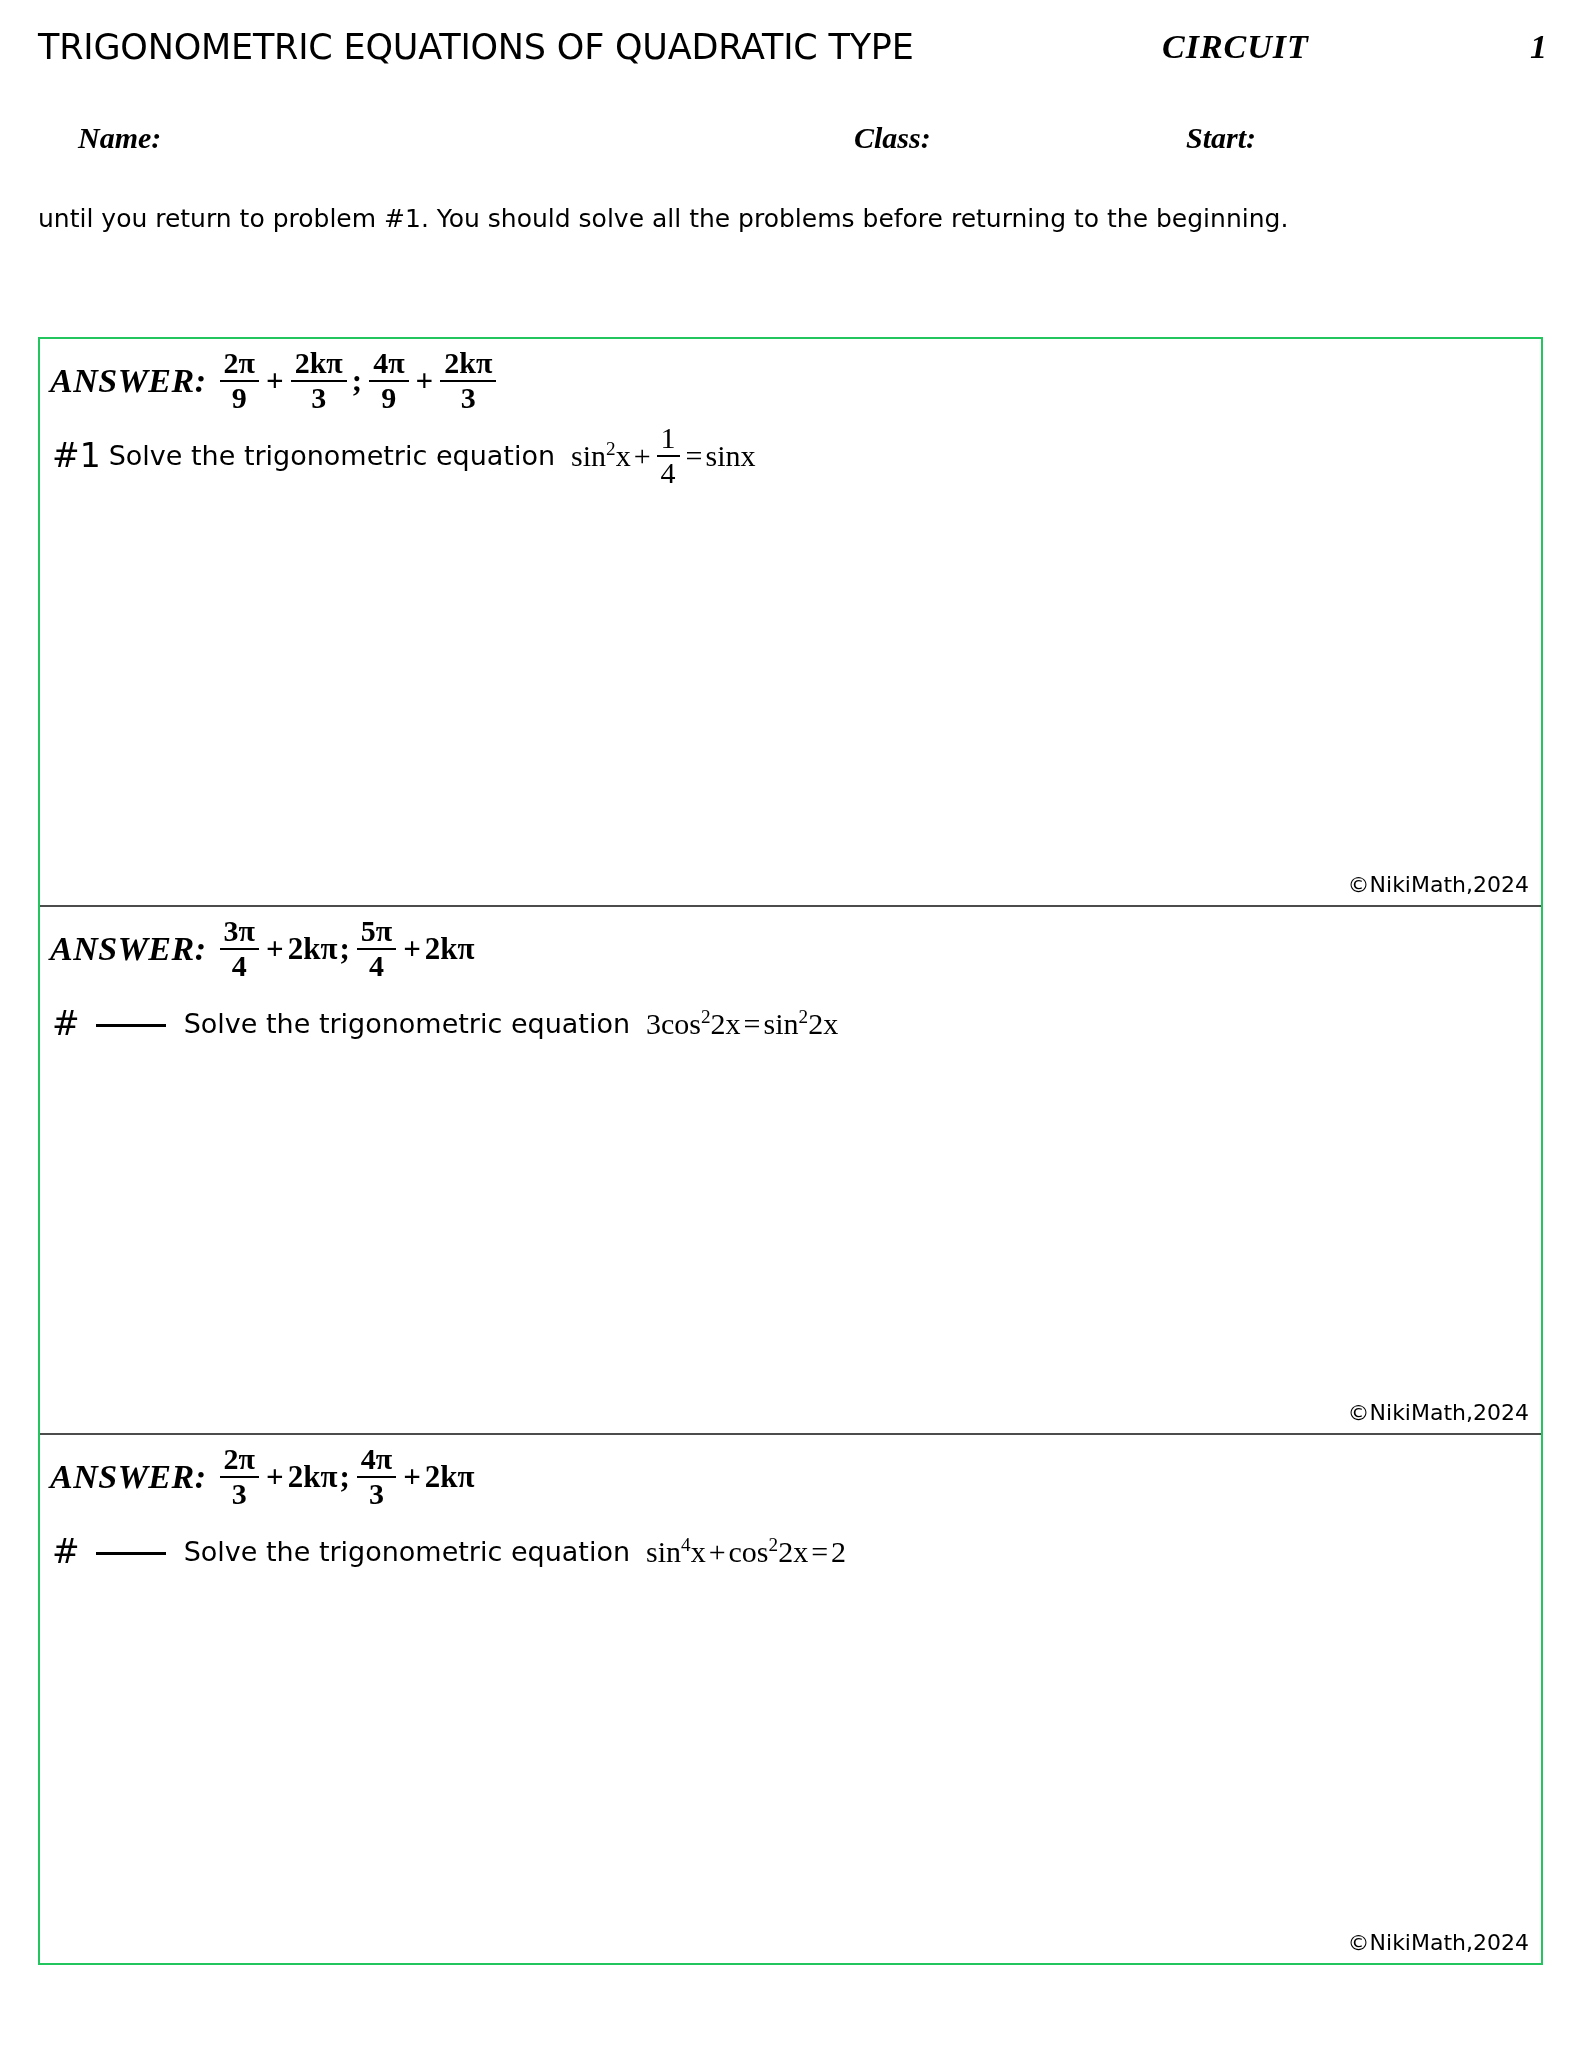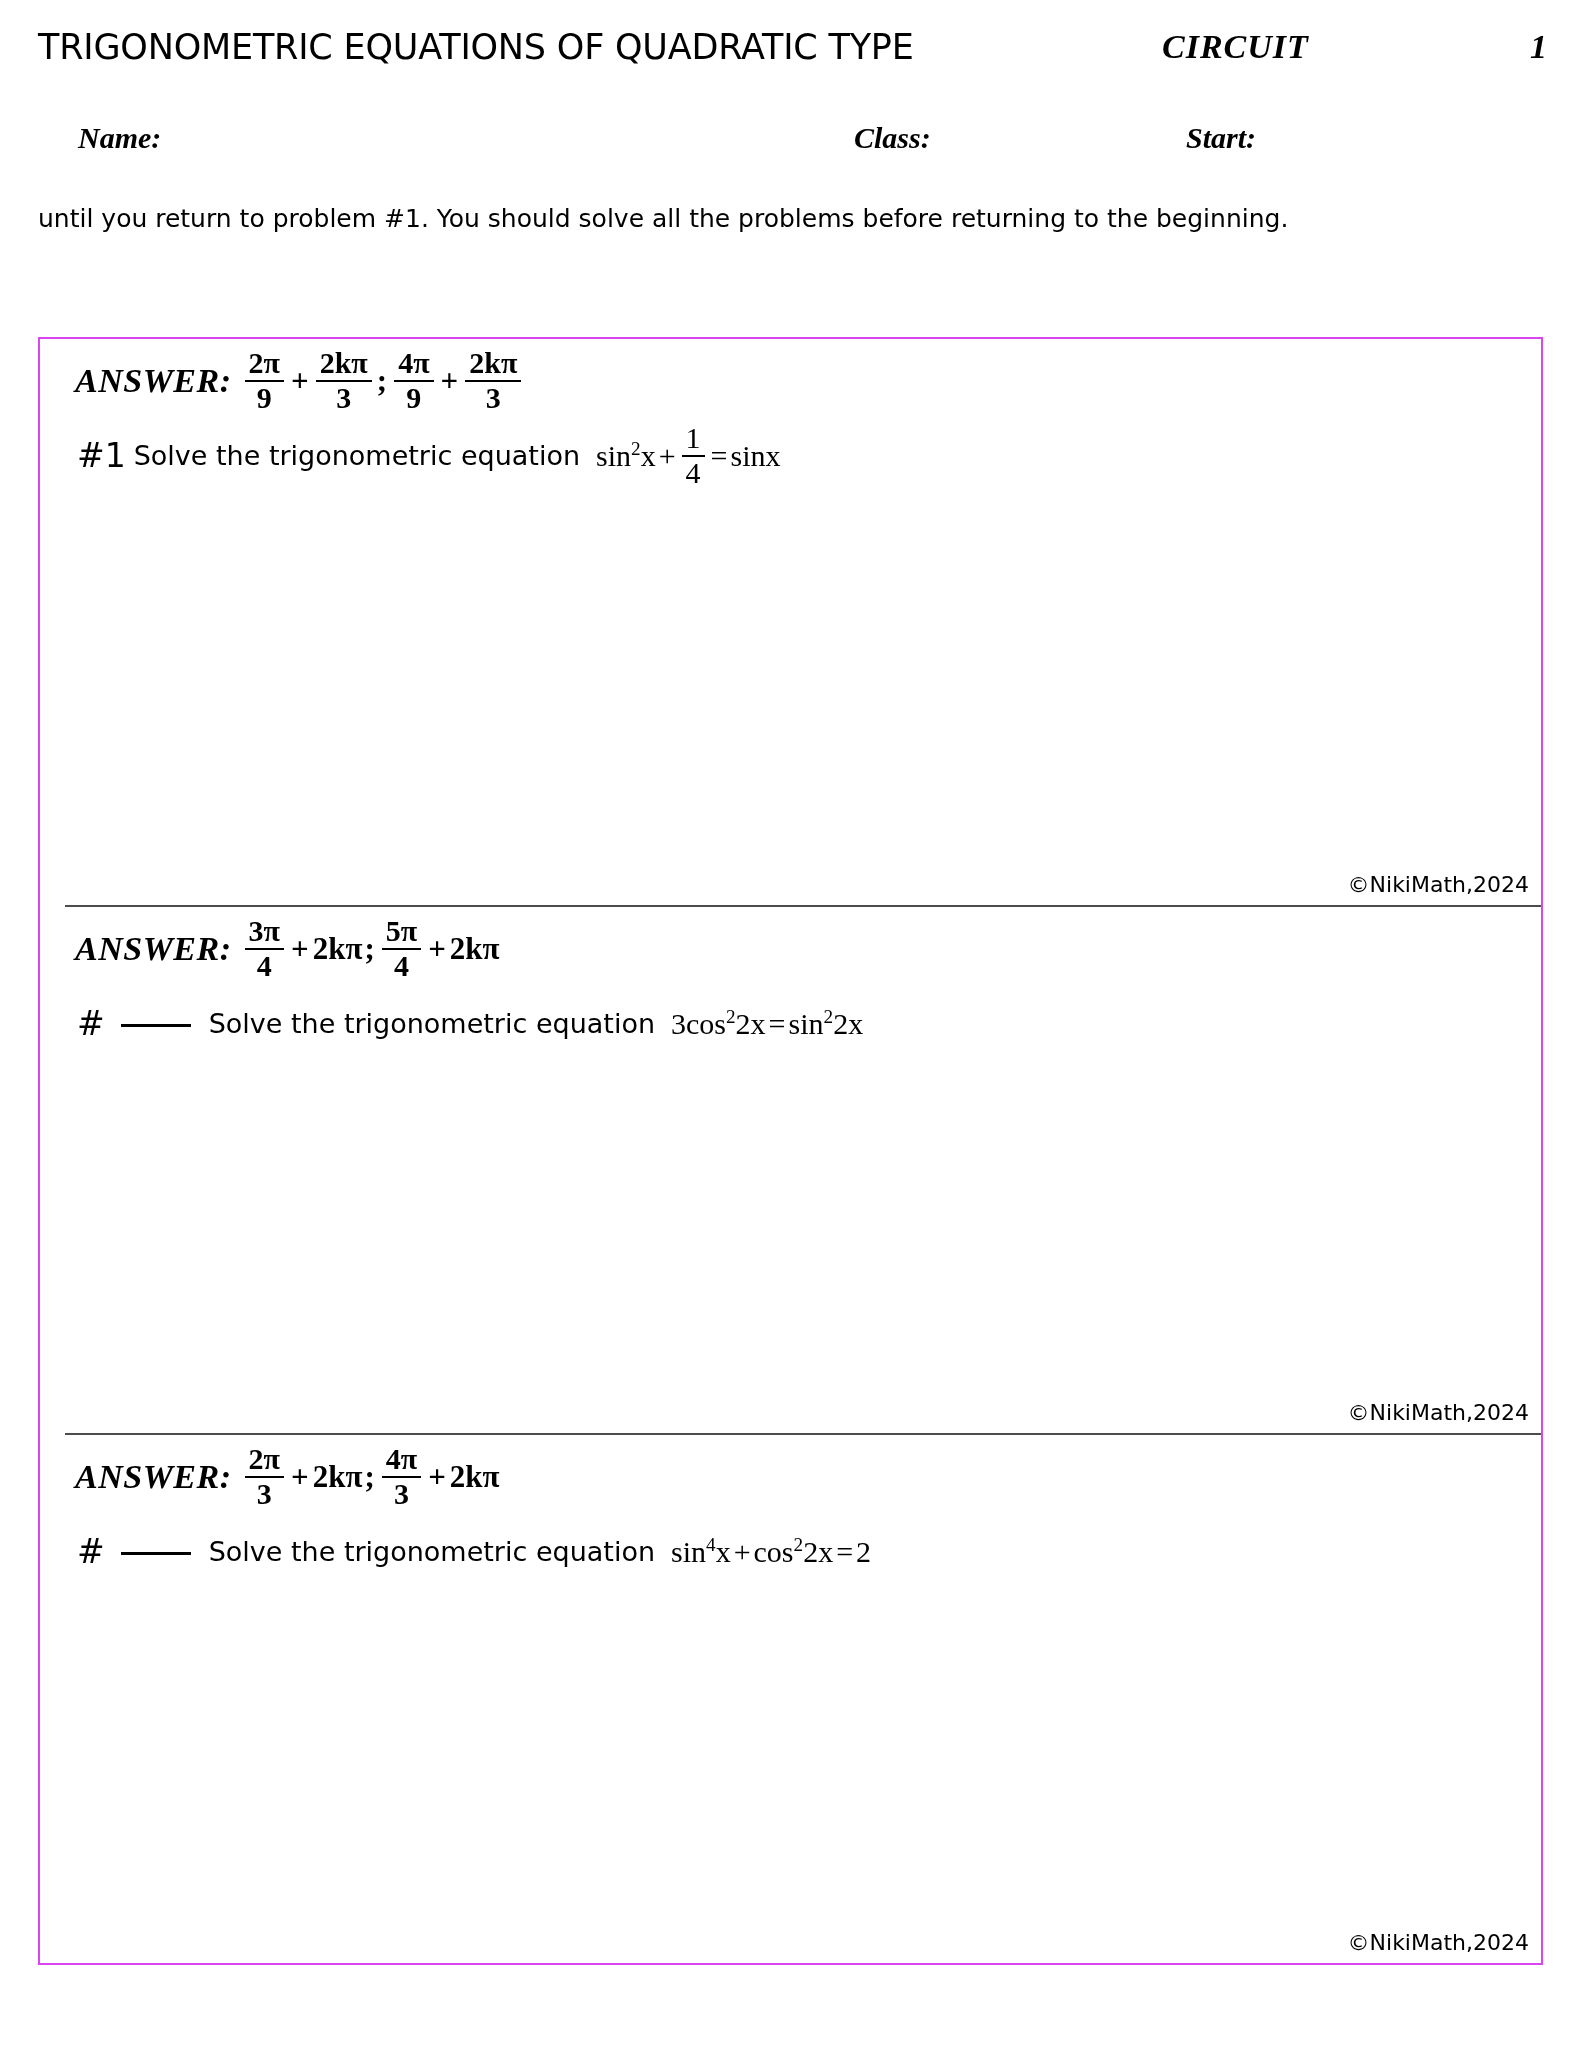--- a/index.html
+++ b/index.html
@@ -97,23 +97,22 @@
     line-height: 37px;
   }
   .instructions p { margin: 0; }
 
   
   .boxes {
     position: absolute;
     left: 38px;
     top: 337px;
     width: 1505px;
-    border: 2px solid #d946ef;
+    border: 2px solid #22c55e;
     box-sizing: border-box;
-    padding-left: 25px;
   }
   .prob-box {
     position: relative;
     box-sizing: border-box;
     border-bottom: 2px solid #4c4c4c;
     padding: 0;
   }
   .prob-box:last-child { border-bottom: none; }
   .box-h1 { height: 568px; }
   .box-h2 { height: 528px; }

